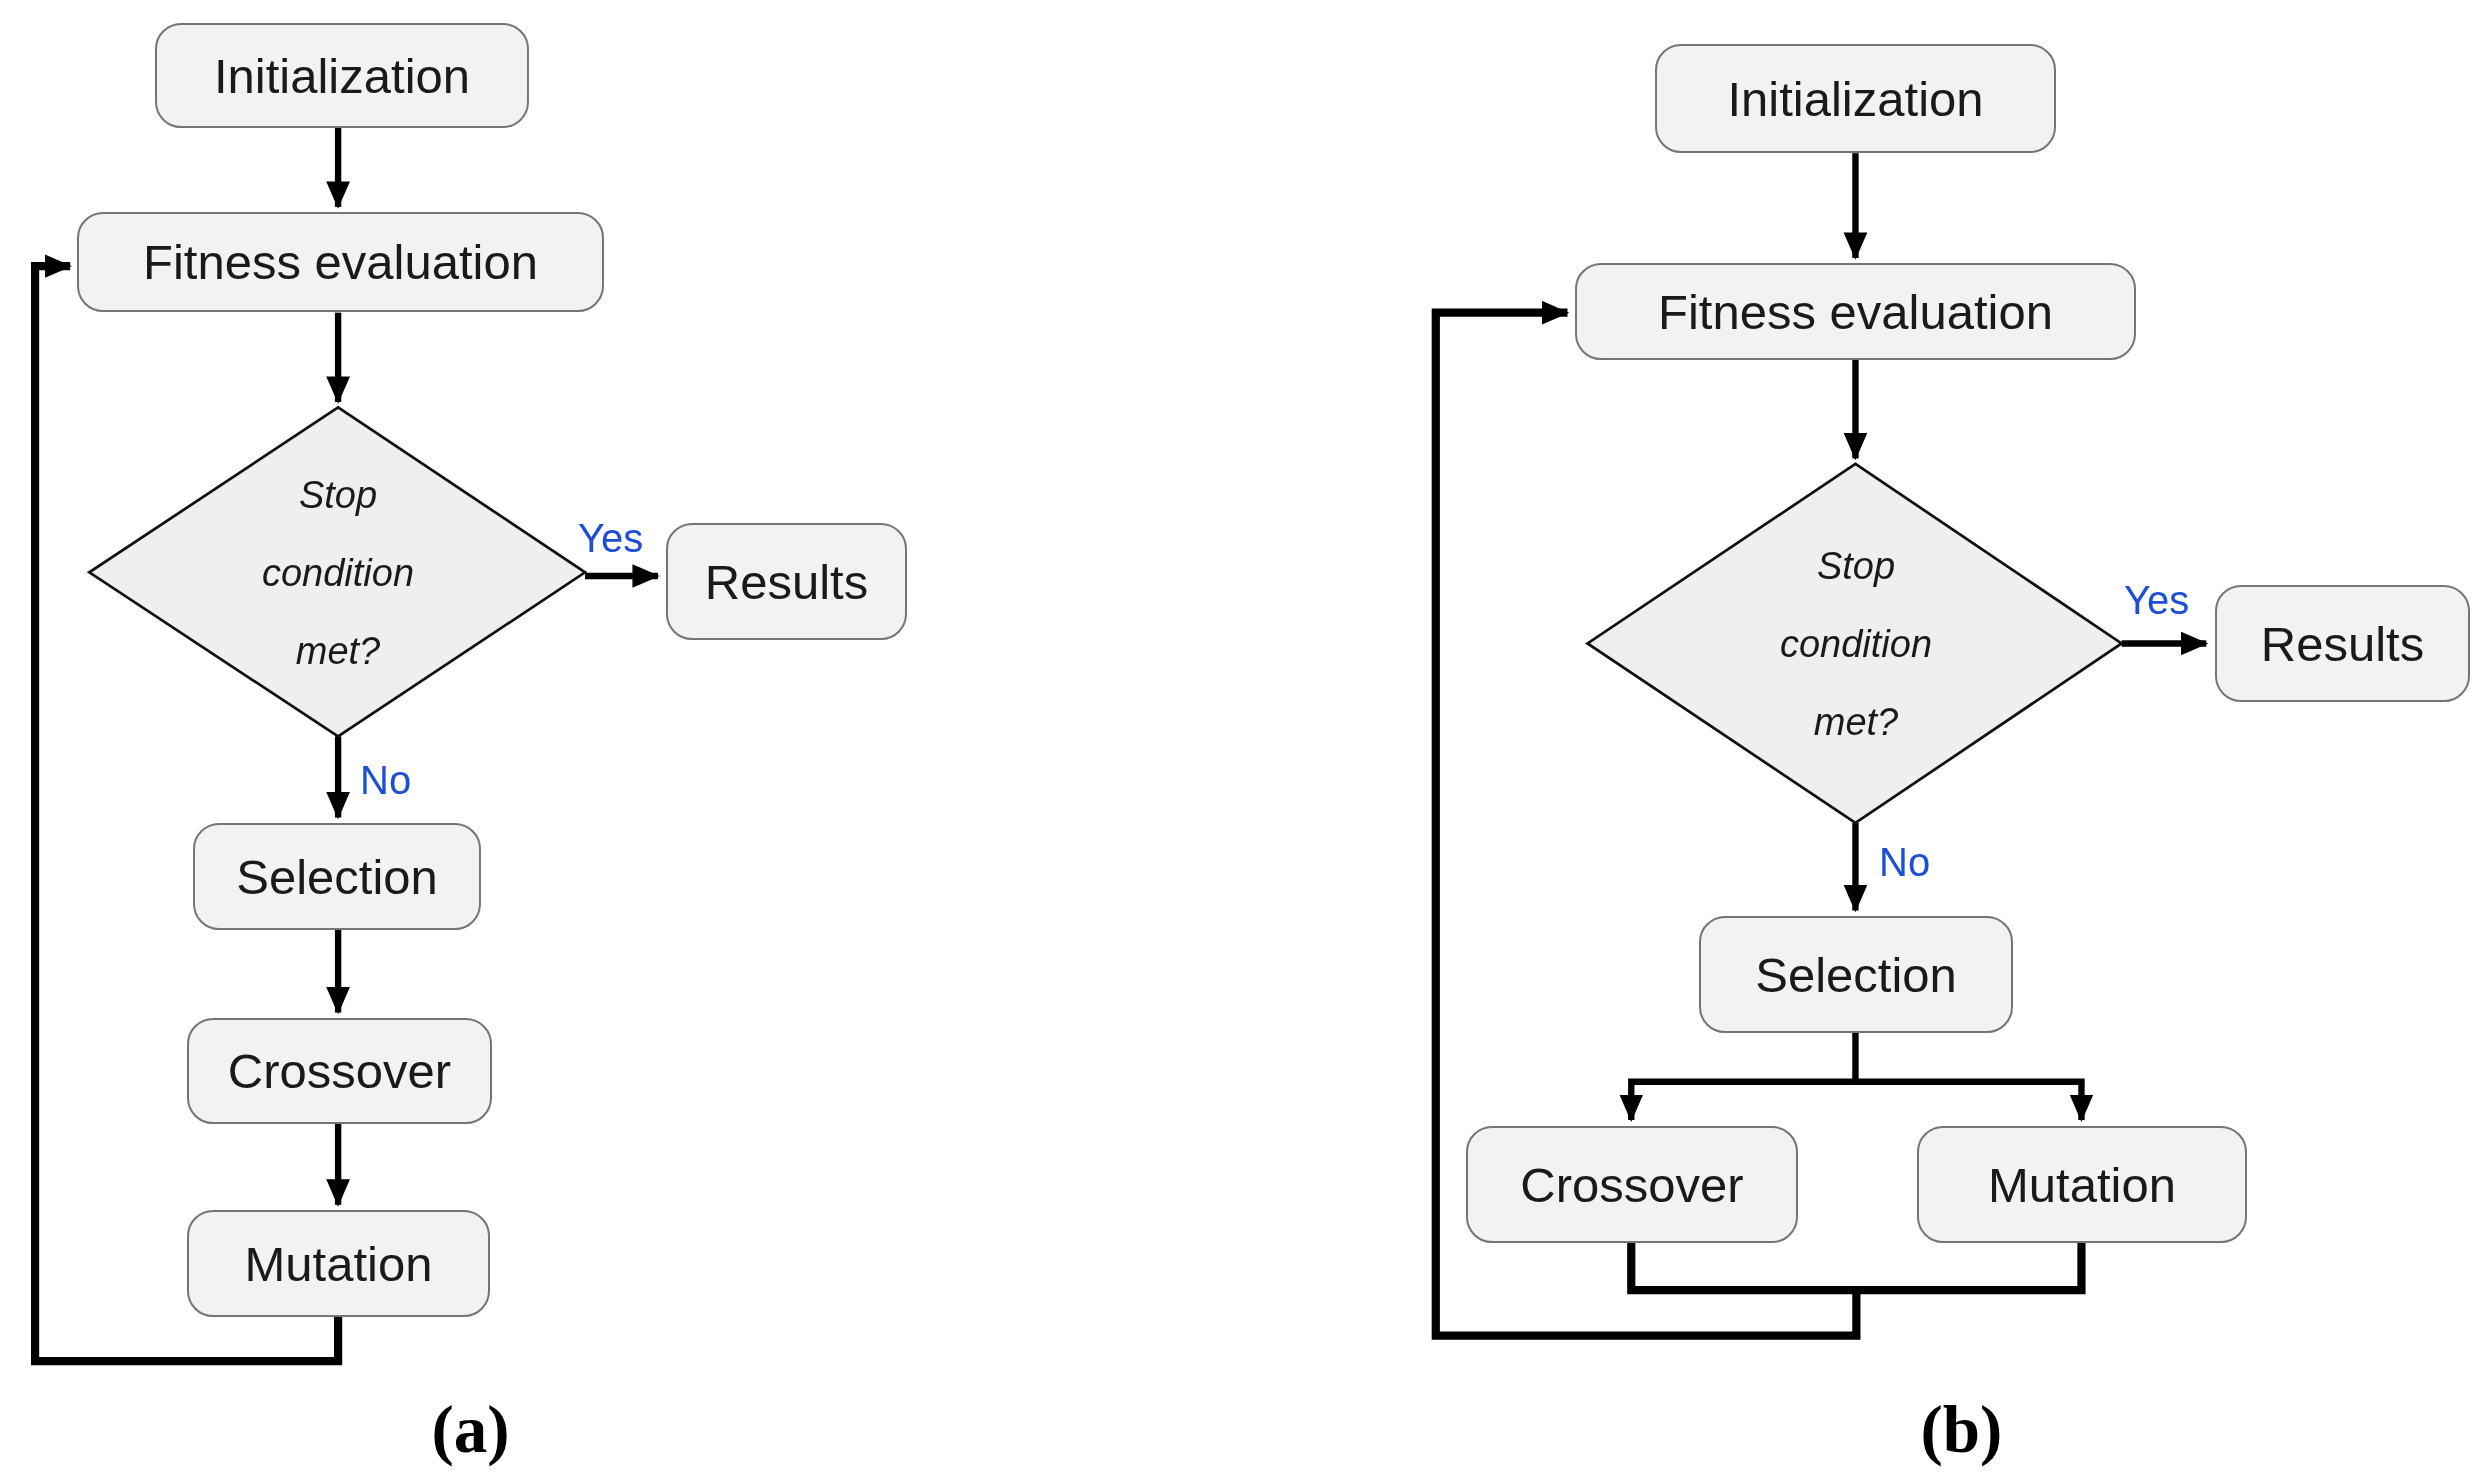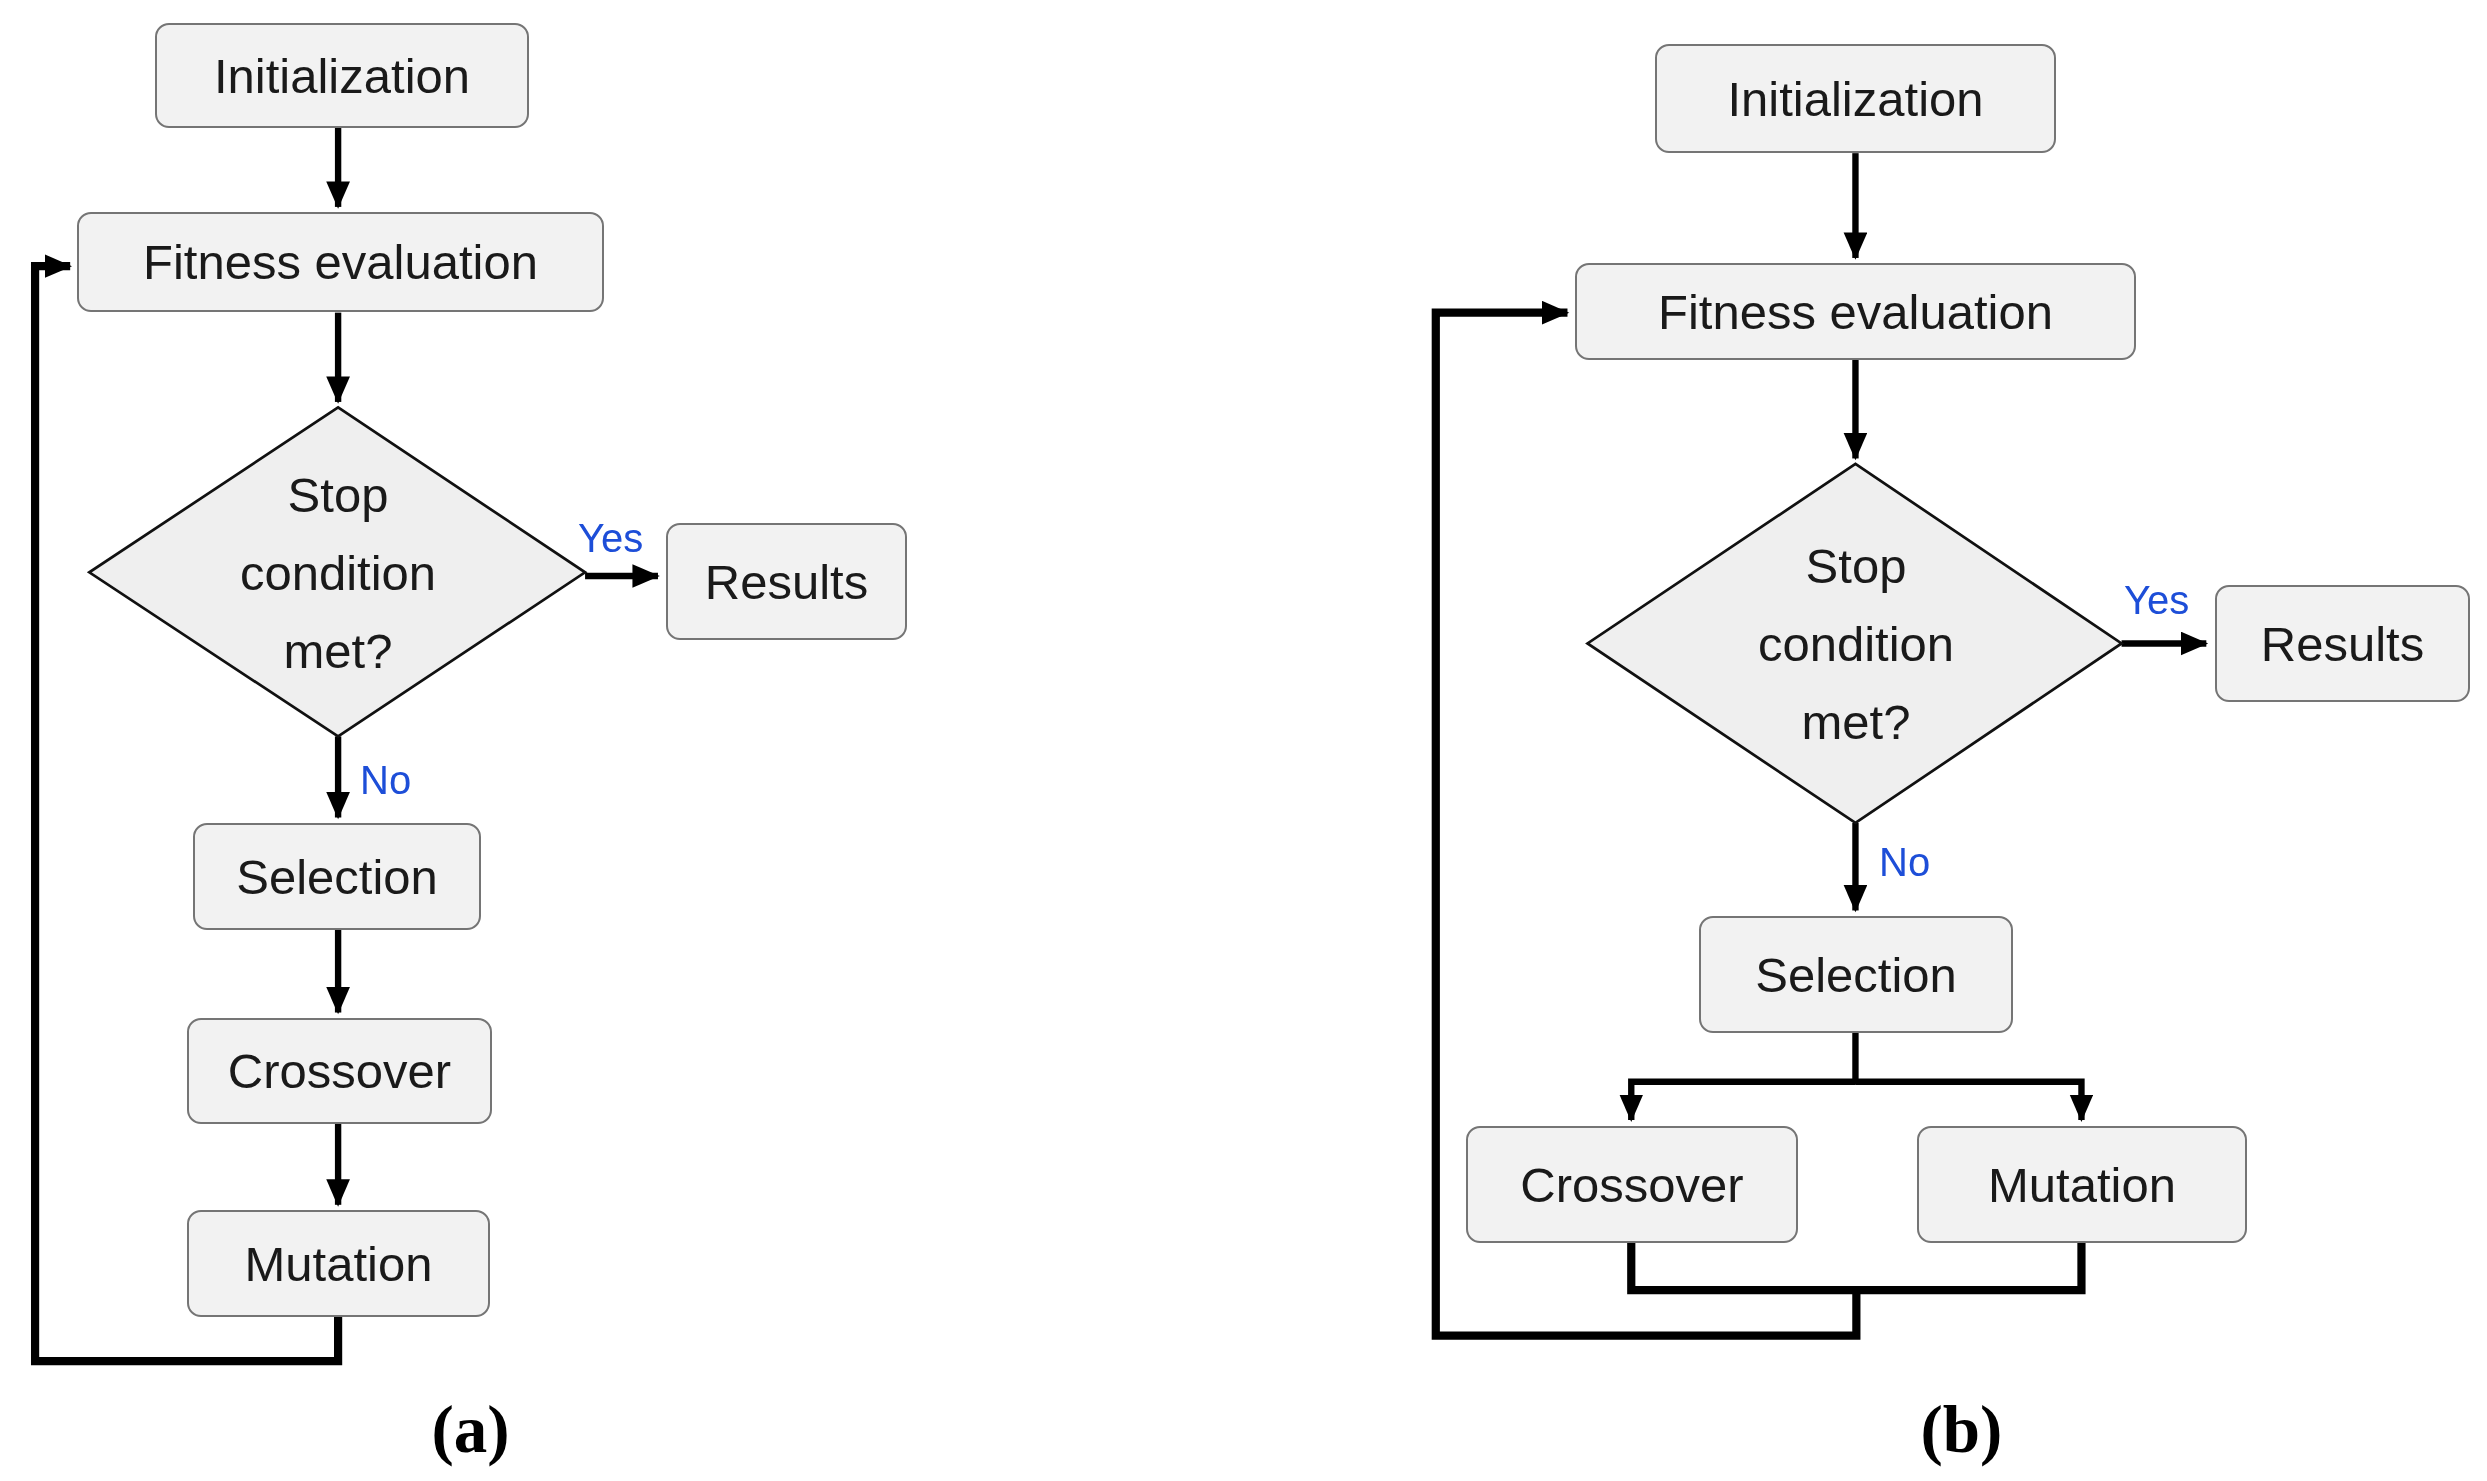--- a/index.html
+++ b/index.html
@@ -8,33 +8,34 @@
     width:2487px;height:1481px;
     background:#ffffff;
     font-family:"Liberation Sans", sans-serif;
     overflow:hidden;
   }
   #wires{position:absolute;left:0;top:0;width:2487px;height:1481px;}
   .node{
     position:absolute;
     background:#f2f2f2;
     border:2.7px solid #757575;
-    border-radius:14px;
+    border-radius:26px;
     display:flex;align-items:center;justify-content:center;
     font-size:49px;color:#1a1a1a;
     box-sizing:border-box;
     white-space:nowrap;
   }
   .diamond-label{
     position:absolute;
     display:flex;align-items:center;justify-content:center;
     text-align:center;
-    font-size:49px;color:#1a1a1a;
+    font-size:38px;color:#1a1a1a;
     line-height:78px;
     white-space:pre-line;
+    font-style:italic;
   }
   .edge-label{
     position:absolute;
     font-size:40px;color:#1d4ed8;
     white-space:nowrap;
   }
   .caption{
     position:absolute;
     font-family:"Liberation Serif", serif;
     font-weight:bold;

